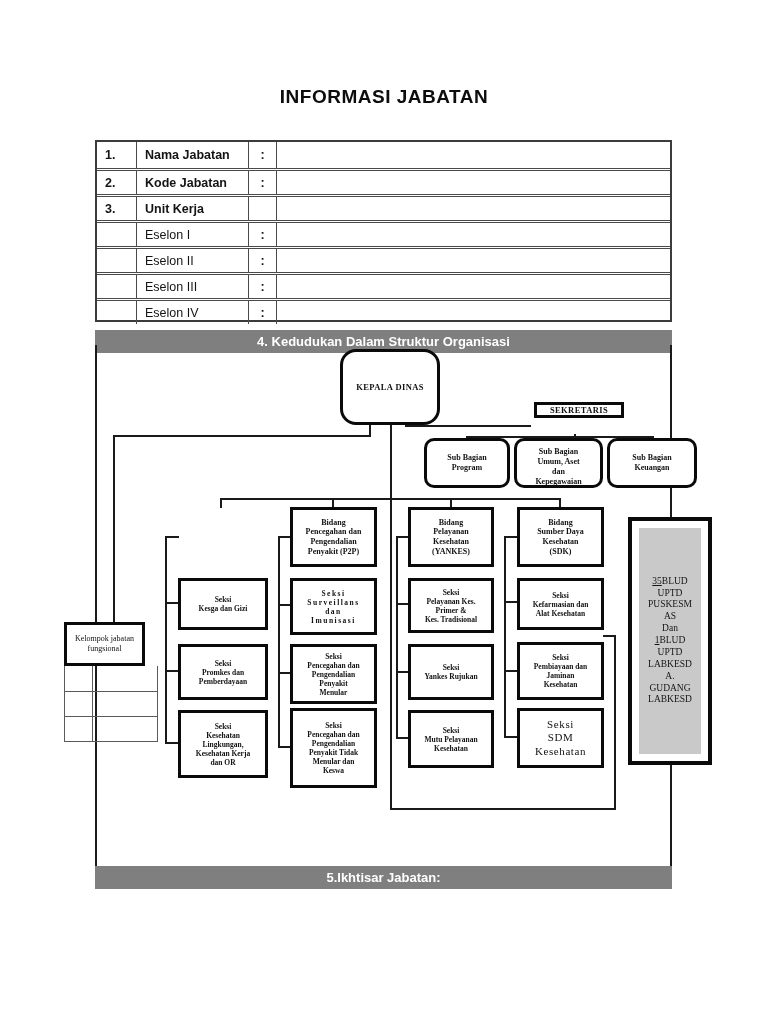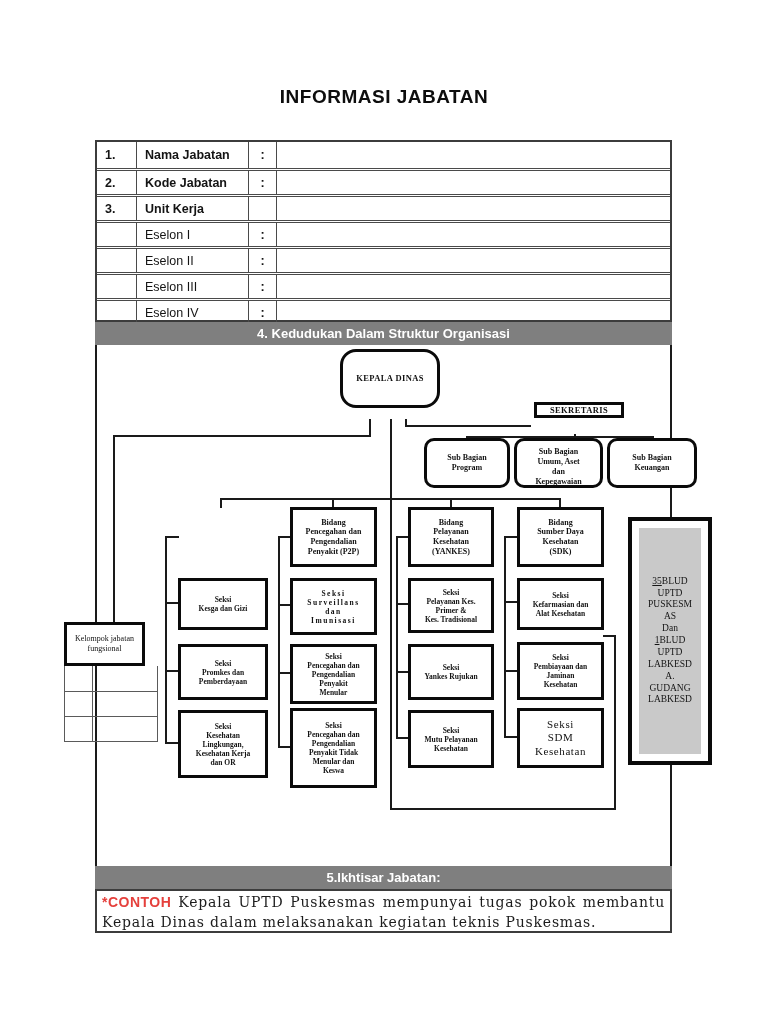--- a/index.html
+++ b/index.html
@@ -98,21 +98,21 @@
       <div class="cell value"></div>
     </div>
     <div class="info-row">
       <div class="cell no"></div>
       <div class="cell label">Eselon IV</div>
       <div class="cell colon">:</div>
       <div class="cell value"></div>
     </div>
   </div>
 
-  <div class="abs gray-bar" style="top: 322px; background: rgb(127, 127, 127);">4. Kedudukan Dalam Struktur Organisasi</div>
+  <div class="abs gray-bar" style="top: 330px; background: rgb(127, 127, 127);">4. Kedudukan Dalam Struktur Organisasi</div>
 
   <i class="ln" style="left:95px;top:345px;width:2px;height:521px;z-index:0;"></i>
   <i class="ln" style="left:670px;top:345px;width:2px;height:521px;z-index:0;"></i>
 
   <i class="ln" style="left:369px;top:419px;width:2px;height:18px;"></i>
   <i class="ln" style="left:113px;top:435px;width:258px;height:2px;"></i>
   <i class="ln" style="left:113px;top:435px;width:2px;height:188px;"></i>
   <i class="ln" style="left:405px;top:419px;width:2px;height:8px;"></i>
   <i class="ln" style="left:405px;top:425px;width:126px;height:2px;"></i>
   <i class="ln" style="left:574px;top:434px;width:2px;height:4px;"></i>
@@ -155,21 +155,21 @@
   <i class="ln" style="left:390px;top:808px;width:226px;height:2px;"></i>
   <i class="ln" style="left:603px;top:635px;width:13px;height:2px;"></i>
 
   <i class="ln thin" style="left:64px;top:666px;width:1px;height:75px;"></i>
   <i class="ln thin" style="left:92px;top:666px;width:1px;height:75px;"></i>
   <i class="ln thin" style="left:157px;top:666px;width:1px;height:75px;"></i>
   <i class="ln thin" style="left:64px;top:691px;width:94px;height:1px;"></i>
   <i class="ln thin" style="left:64px;top:716px;width:94px;height:1px;"></i>
   <i class="ln thin" style="left:64px;top:741px;width:94px;height:1px;"></i>
 
-  <div class="obox kepala" style="left:340px;top:349px;width:100px;height:59px;">KEPALA DINAS</div>
+  <div class="obox kepala" style="left:340px;top:349px;width:100px;height:76px;">KEPALA DINAS</div>
   <div class="obox sek" style="left:534px;top:402px;width:90px;height:16px;">SEKRETARIS</div>
 
   <div class="obox round sub" style="left:424px;top:438px;width:86px;height:50px;">Sub Bagian
 Program</div>
   <div class="obox round clip" style="left:514px;top:438px;width:89px;height:50px;">Sub Bagian
 Umum, Aset
 dan
 Kepegawaian</div>
   <div class="obox round sub" style="left:607px;top:438px;width:90px;height:50px;">Sub Bagian
 Keuangan</div>
@@ -238,17 +238,14 @@
   <div class="obox kel" style="left:64px;top:622px;width:81px;height:44px;">Kelompok jabatan
 fungsional</div>
 
   <div class="obox uptd" style="left:628px;top:517px;width:84px;height:248px;">
     <div class="uptd-inner" style="background: rgb(201, 201, 201);">
       <div><div><u>35</u>BLUD</div><div>UPTD</div><div>PUSKESM</div><div>AS</div><div>Dan</div><div><u>1</u>BLUD</div><div>UPTD</div><div>LABKESD</div><div>A.</div><div>GUDANG</div><div>LABKESD</div></div>
     </div>
   </div>
 
   <div class="abs gray-bar" style="top: 866px; background: rgb(127, 127, 127);">5.Ikhtisar Jabatan:</div>
-  <div class="abs note-box">
-    <span class="note-prefix" style="color: rgb(229, 64, 60);">*CONTOH</span><span>Kepala UPTD Puskesmas mempunyai tugas pokok membantu Kepala Dinas dalam melaksanakan kegiatan teknis Puskesmas.</span>
-  </div>
 
 </div>
 
 </body></html>

